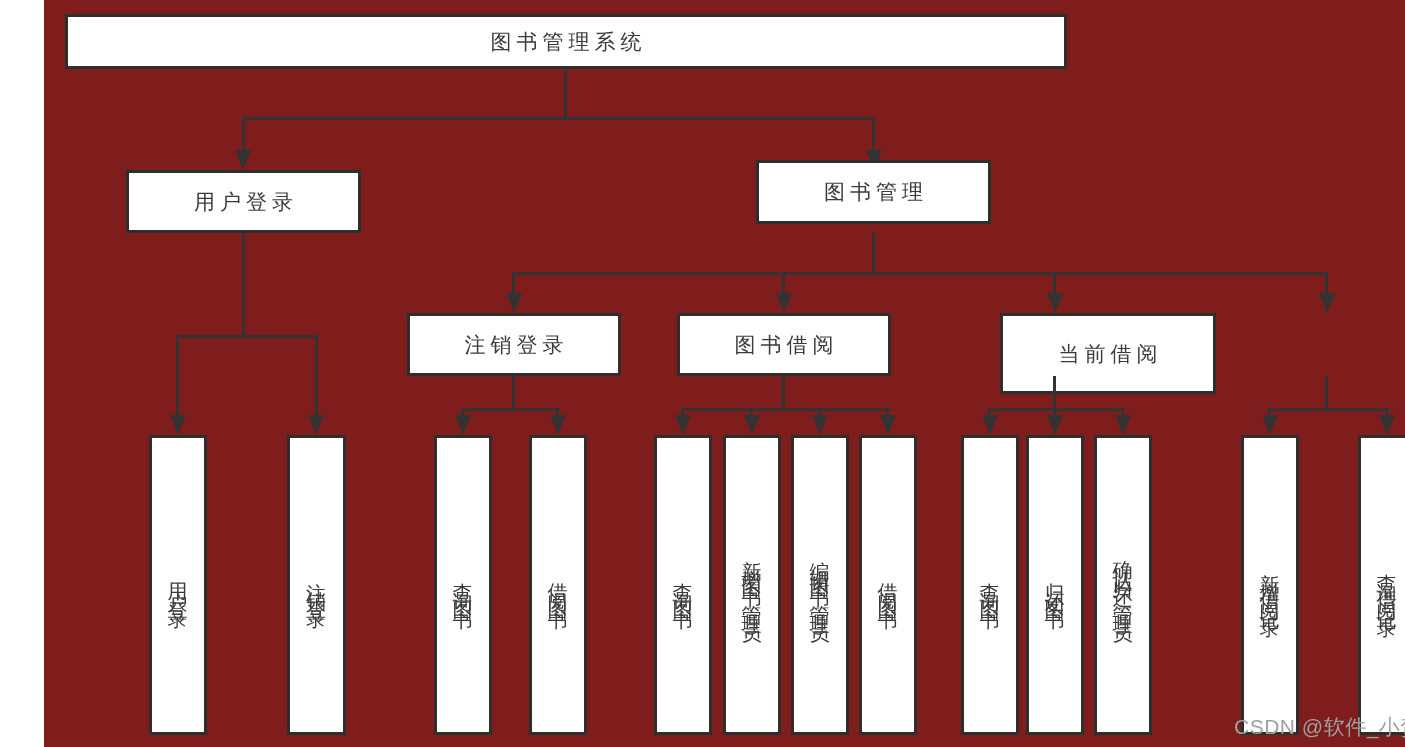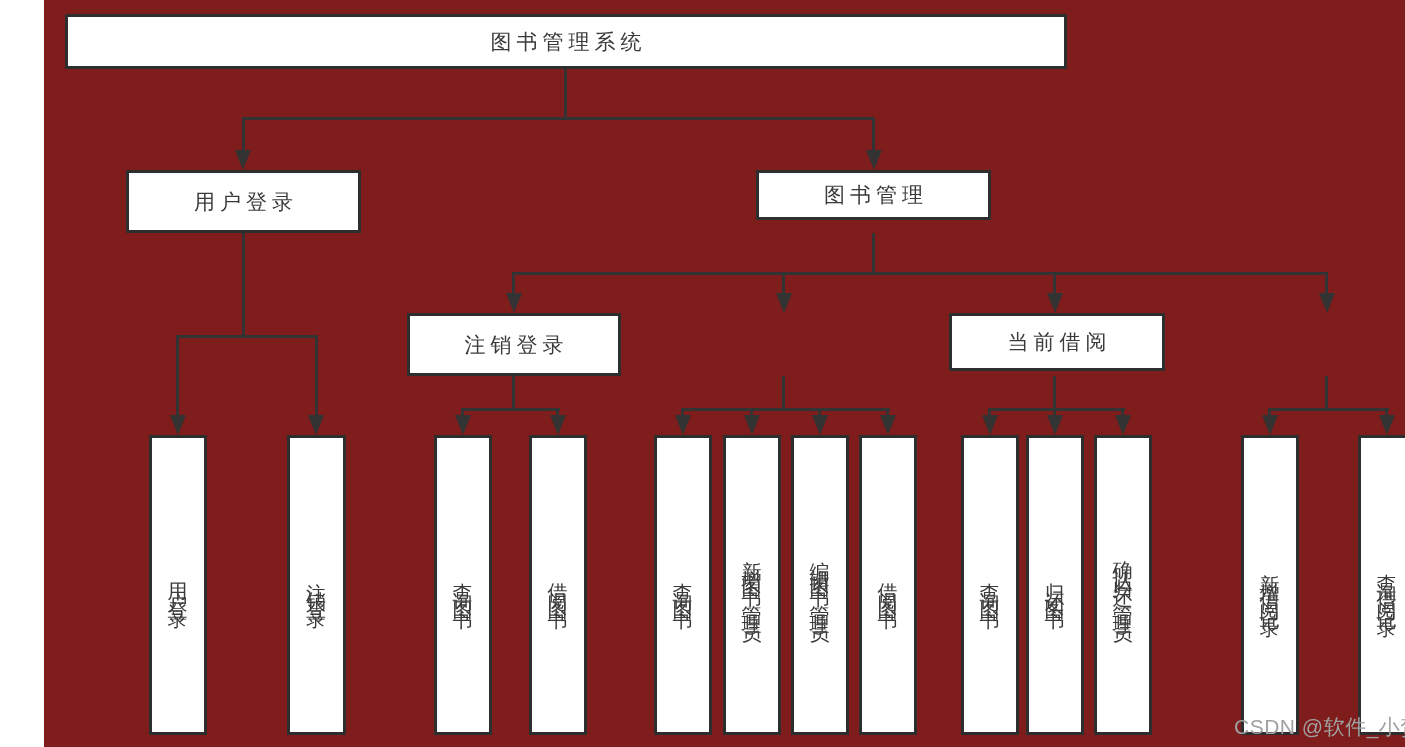--- a/index.html
+++ b/index.html
@@ -77,21 +77,21 @@
   <div class="vline" style="left:520px;top:69px;height:48px"></div>
   <div class="hline" style="left:198px;top:117px;width:632px"></div>
   <div class="vline" style="left:198px;top:117px;height:35px"></div>
   <div class="vline" style="left:828px;top:117px;height:35px"></div>
   <div class="arrow" style="left:191px;top:150px"></div>
   <div class="arrow" style="left:822px;top:150px"></div>
 
   <div class="box" style="left:82px;top:170px;width:235px;height:63px">
     <span class="nlabel">用户登录</span>
   </div>
-  <div class="box" style="left:712px;top:170px;width:235px;height:50px">
+  <div class="box" style="left:712px;top:160px;width:235px;height:64px">
     <span class="nlabel">图书管理</span>
   </div>
 
   <div class="vline" style="left:198px;top:233px;height:102px"></div>
   <div class="hline" style="left:132px;top:335px;width:142px"></div>
   <div class="vline" style="left:132px;top:335px;height:82px"></div>
   <div class="vline" style="left:271px;top:335px;height:82px"></div>
   <div class="arrow" style="left:126px;top:415px"></div>
   <div class="arrow" style="left:264px;top:415px"></div>
 
@@ -102,21 +102,24 @@
   <div class="vline" style="left:1009px;top:272px;height:23px"></div>
   <div class="vline" style="left:1281px;top:272px;height:23px"></div>
   <div class="arrow" style="left:462px;top:293px"></div>
   <div class="arrow" style="left:732px;top:293px"></div>
   <div class="arrow" style="left:1003px;top:293px"></div>
   <div class="arrow" style="left:1275px;top:293px"></div>
 
   <div class="box" style="left:363px;top:313px;width:214px;height:63px">
     <span class="nlabel">注销登录</span>
   </div>
-  <div class="box" style="left:905px;top:313px;width:216px;height:58px">
+  <div class="box" style="left:633px;top:313px;width:214px;height:63px">
+    <span class="nlabel">图书借阅</span>
+  </div>
+  <div class="box" style="left:956px;top:313px;width:216px;height:81px">
     <span class="nlabel">当前借阅</span>
   </div>
 
   <div class="vline" style="left:468px;top:376px;height:34px"></div>
   <div class="vline" style="left:738px;top:376px;height:34px"></div>
   <div class="vline" style="left:1009px;top:376px;height:34px"></div>
   <div class="vline" style="left:1281px;top:376px;height:34px"></div>
 
   <div class="hline" style="left:417px;top:408px;width:99px"></div>
   <div class="hline" style="left:637px;top:408px;width:209px"></div>

